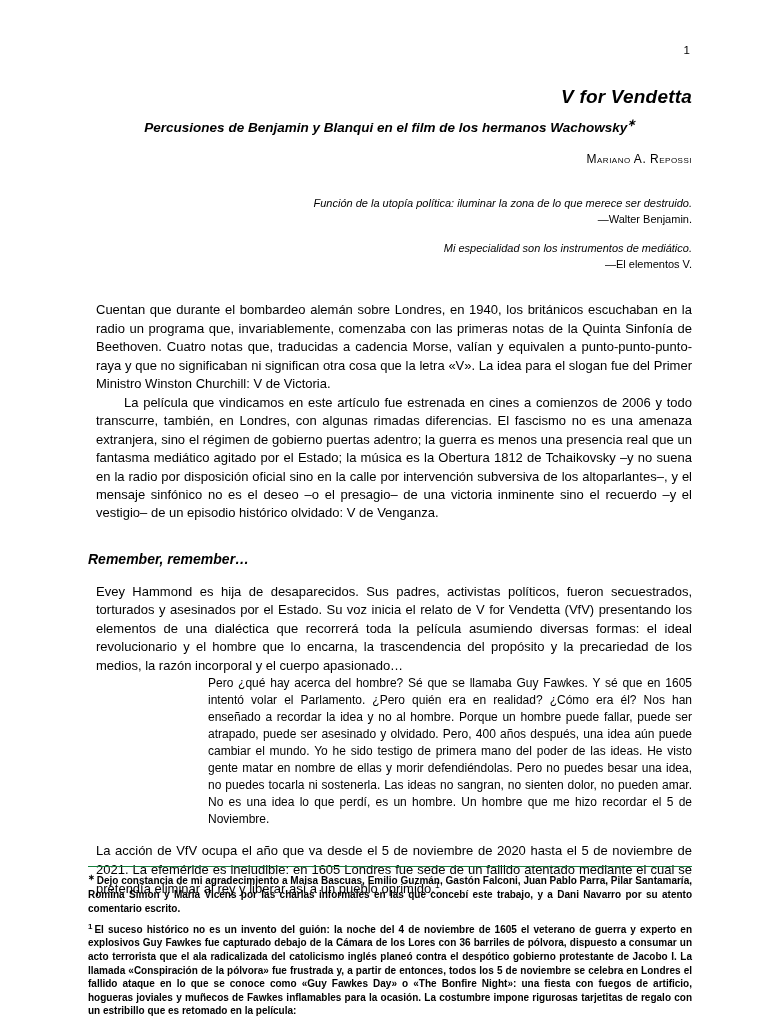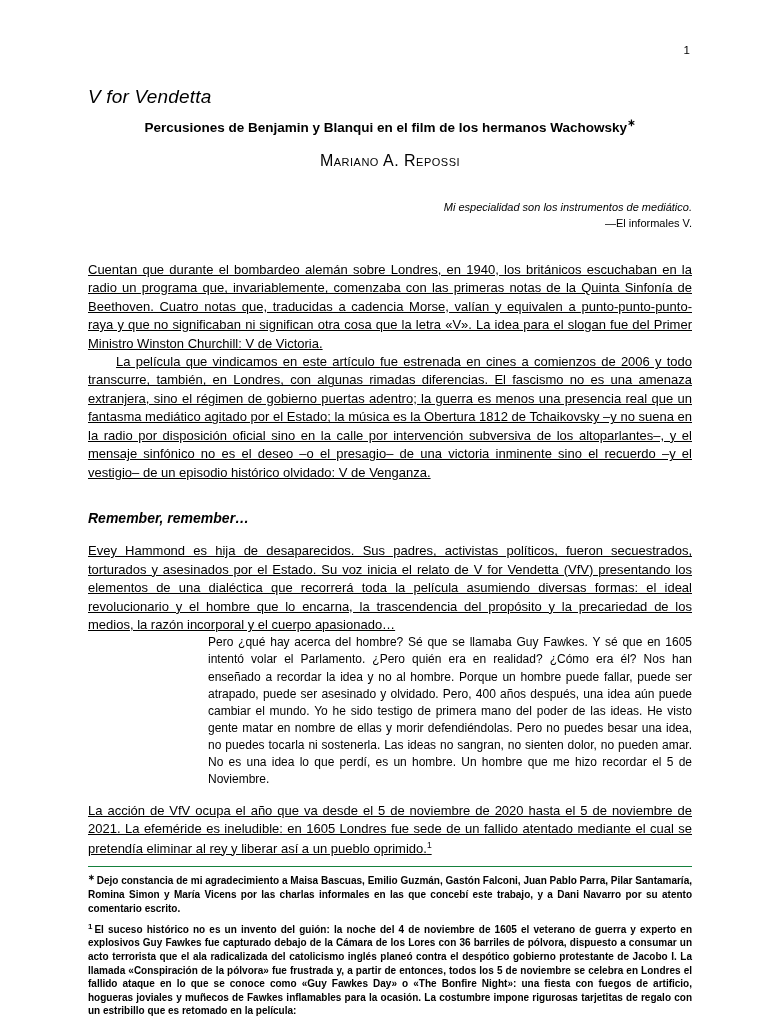--- a/index.html
+++ b/index.html
@@ -23,42 +23,43 @@
     padding: 40px 76px 0 88px;
   }
   .page-number {
     position: absolute;
     top: 44px;
     right: 78px;
     font-size: 11.5px;
     font-family: "Liberation Sans", sans-serif;
   }
   .title {
-    text-align: left;
+    text-align: right;
     font-size: 19px;
-    font-weight: normal;
+    font-weight: bold;
     font-style: italic;
     margin: 46px 0 0 0;
     letter-spacing: 0.2px;
   }
   .subtitle {
     text-align: center;
     font-size: 13.5px;
     font-weight: bold;
     margin: 8px 0 0 0;
     line-height: 1.3;
+    font-style: italic;
   }
   .subtitle .fn {
     font-size: 10px;
     vertical-align: super;
     font-weight: bold;
   }
   .author {
-    text-align: center;
-    font-size: 16px;
+    text-align: right;
+    font-size: 12px;
     margin: 16px 0 17px 0;
     font-variant: small-caps;
     letter-spacing: 0.5px;
   }
   .epigraphs {
     margin: 30px 0 0 0;
     text-align: right;
     width: 100%;
   }
   .epigraph {
@@ -76,23 +77,22 @@
     text-align: right;
     margin-top: 1px;
   }
   .body-text {
     font-size: 13px;
     line-height: 1.42;
     text-align: justify;
     margin: 0;
   }
   p.para {
-    margin: 0 0 0 0;
+    margin: 0 0 0 8px;
     text-indent: 0;
-    text-decoration: underline;
   }
   p.para.indent {
     text-indent: 28px;
   }
   .gap-top {
     margin-top: 30px;
   }
   .section-heading {
     font-size: 14px;
     font-weight: bold;
@@ -138,22 +138,26 @@
   <h1 class="title">V for Vendetta</h1>
 
   <div class="subtitle">
     <span>Percusiones de Benjamin y Blanqui en el film de los hermanos Wachowsky</span><span class="fn">∗</span>
   </div>
 
   <div class="author">Mariano A. Repossi</div>
 
   <div class="epigraphs">
     <div class="epigraph">
+      <span class="quote">Función de la utopía política: iluminar la zona de lo que merece ser destruido.</span>
+      <span class="attrib">—Walter Benjamin.</span>
+    </div>
+    <div class="epigraph">
       <span class="quote">Mi especialidad son los instrumentos de mediático.</span>
-      <span class="attrib">—El informales V.</span>
+      <span class="attrib">—El elementos V.</span>
     </div>
   </div>
 
   <div class="body-text gap-top">
     <p class="para">Cuentan que durante el bombardeo alemán sobre Londres, en 1940, los británicos escuchaban en la radio un programa que, invariablemente, comenzaba con las primeras notas de la Quinta Sinfonía de Beethoven. Cuatro notas que, traducidas a cadencia Morse, valían y equivalen a punto-punto-punto-raya y que no significaban ni significan otra cosa que la letra «V». La idea para el slogan fue del Primer Ministro Winston Churchill: V de Victoria.</p>
     <p class="para indent">La película que vindicamos en este artículo fue estrenada en cines a comienzos de 2006 y todo transcurre, también, en Londres, con algunas rimadas diferencias. El fascismo no es una amenaza extranjera, sino el régimen de gobierno puertas adentro; la guerra es menos una presencia real que un fantasma mediático agitado por el Estado; la música es la Obertura 1812 de Tchaikovsky –y no suena en la radio por disposición oficial sino en la calle por intervención subversiva de los altoparlantes–, y el mensaje sinfónico no es el deseo –o el presagio– de una victoria inminente sino el recuerdo –y el vestigio– de un episodio histórico olvidado: V de Venganza.</p>
   </div>
 
   <h2 class="section-heading">Remember, remember…</h2>
 

